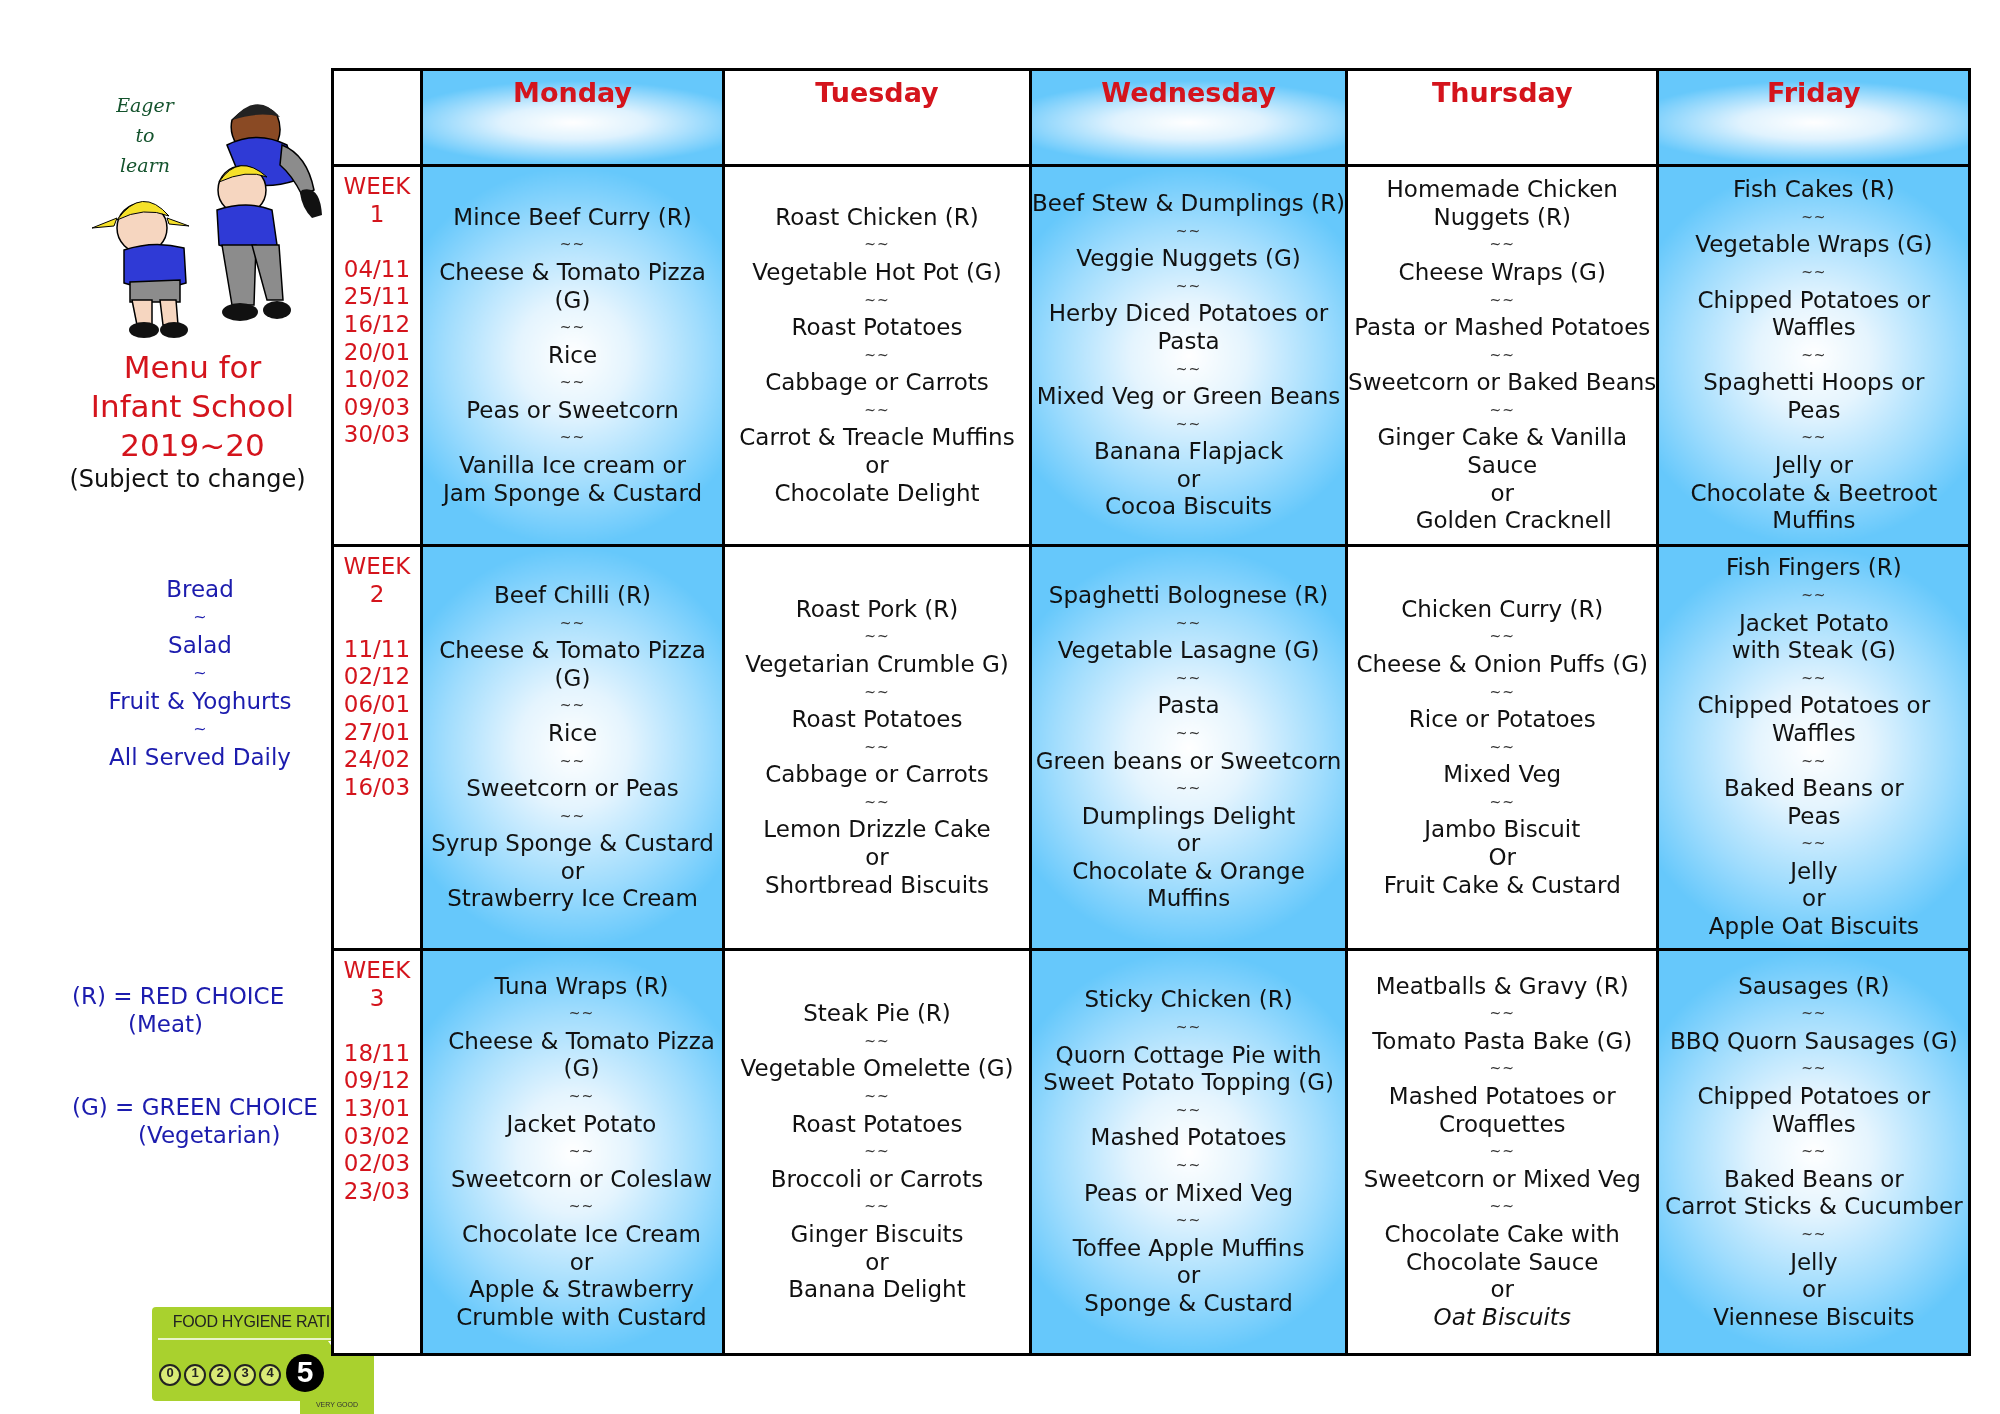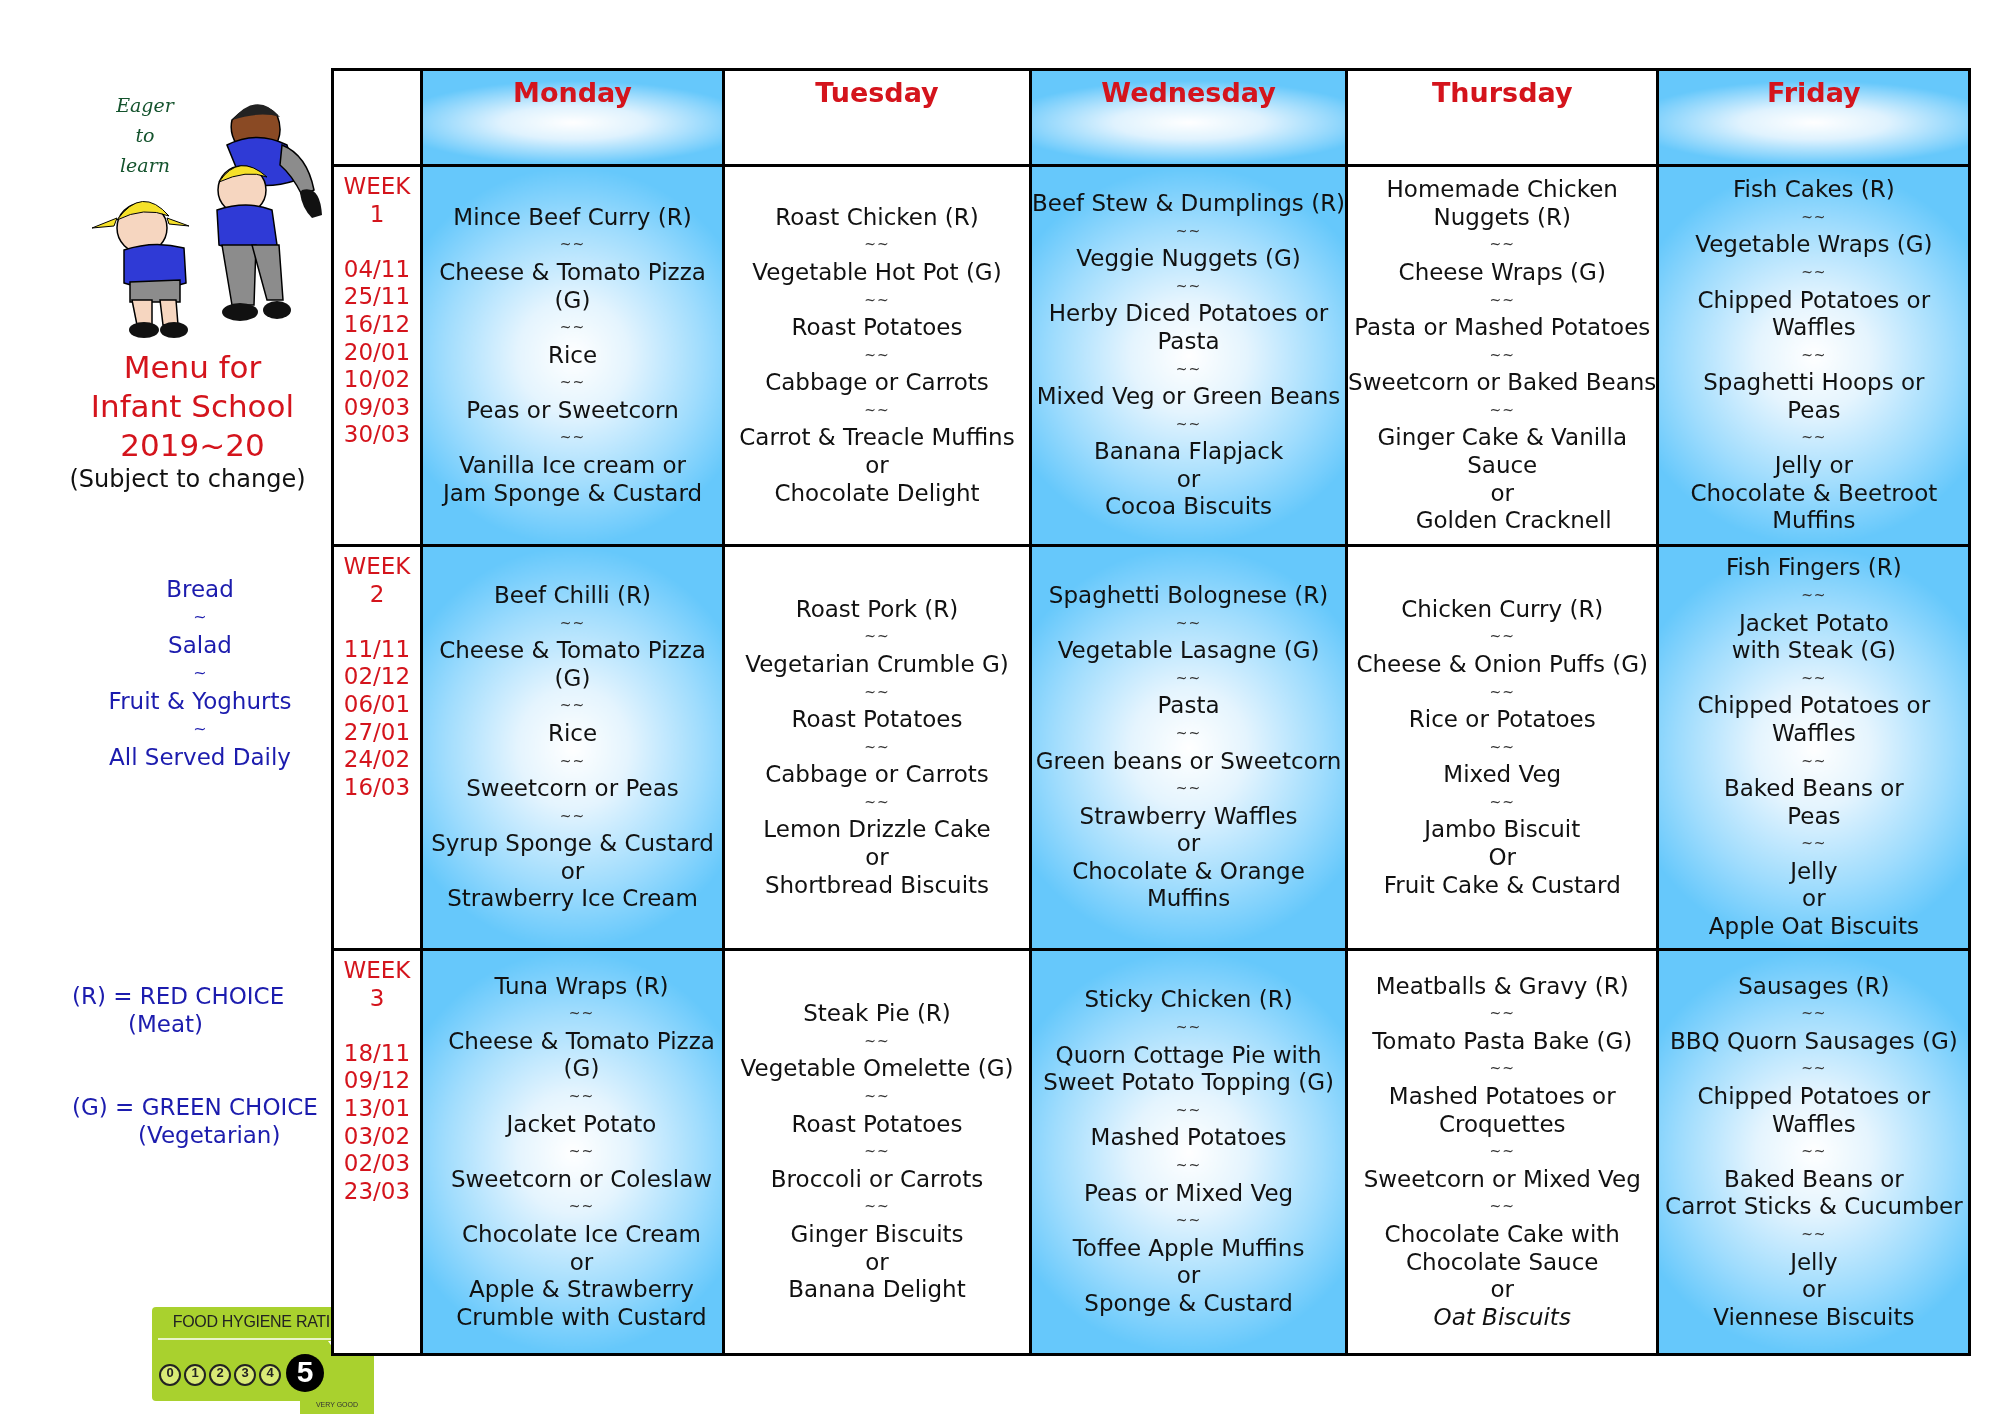--- a/index.html
+++ b/index.html
@@ -290,21 +290,21 @@
         <td class="blue">
           <div class="cell-inner" style="height: 388px;">
             <div class="line" style="height: 27.6px;">Spaghetti Bolognese (R)</div>
             <div class="line sep" style="height: 27.6px;">~~</div>
             <div class="line" style="height: 27.6px;">Vegetable Lasagne (G)</div>
             <div class="line sep" style="height: 27.6px;">~~</div>
             <div class="line" style="height: 27.6px;">Pasta</div>
             <div class="line sep" style="height: 27.6px;">~~</div>
             <div class="line" style="height: 27.6px;">Green beans or Sweetcorn</div>
             <div class="line sep" style="height: 27.6px;">~~</div>
-            <div class="line" style="height: 27.6px;">Strawberry Waffles</div>
+            <div class="line" style="height: 27.6px;">Dumplings Delight</div>
             <div class="line" style="height: 27.6px;">or</div>
             <div class="line" style="height: 27.6px;">Chocolate &amp; Orange</div>
             <div class="line" style="height: 27.6px;">Muffins</div>
           </div>
         </td>
         <td class="white">
           <div class="cell-inner" style="height: 388px;">
             <div class="line" style="height: 27.6px;">Chicken Curry (R)</div>
             <div class="line sep" style="height: 27.6px;">~~</div>
             <div class="line" style="height: 27.6px;">Cheese &amp; Onion Puffs (G)</div>

